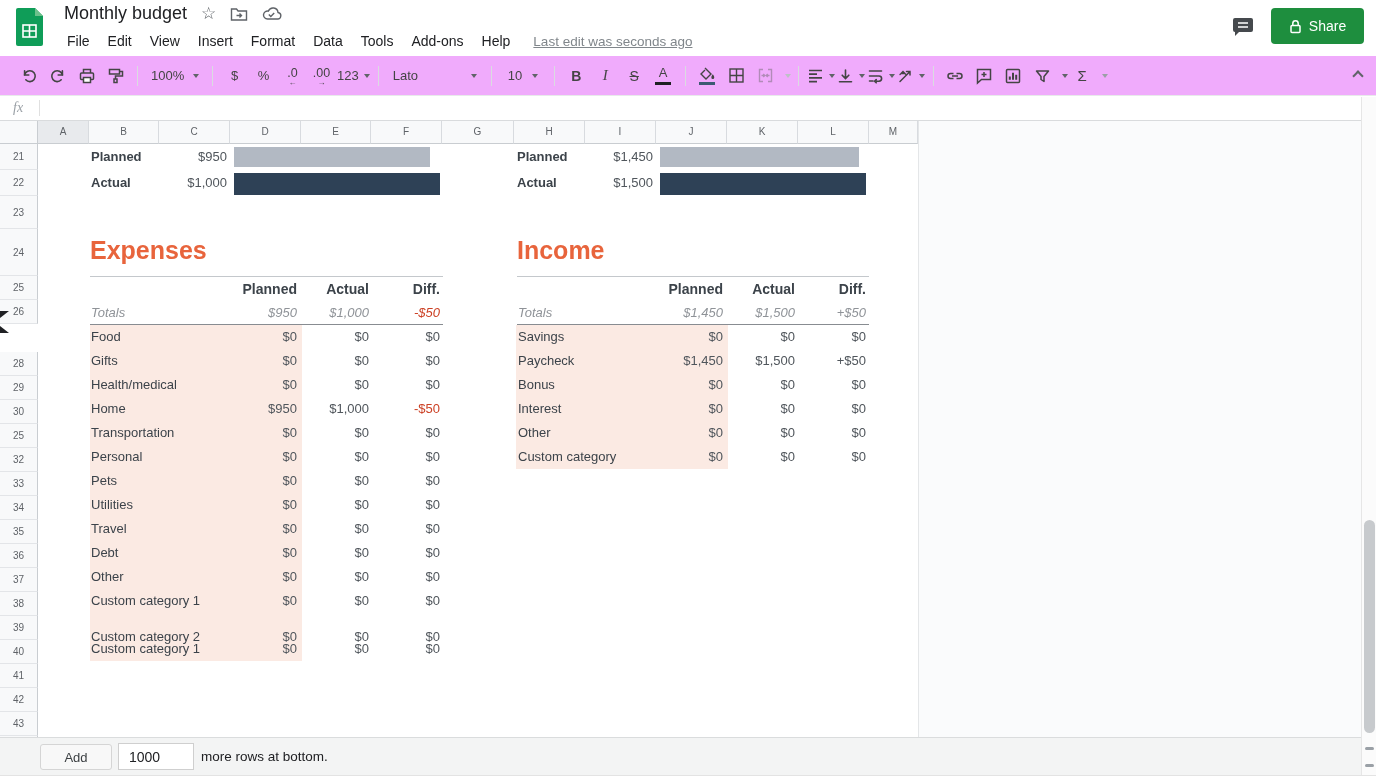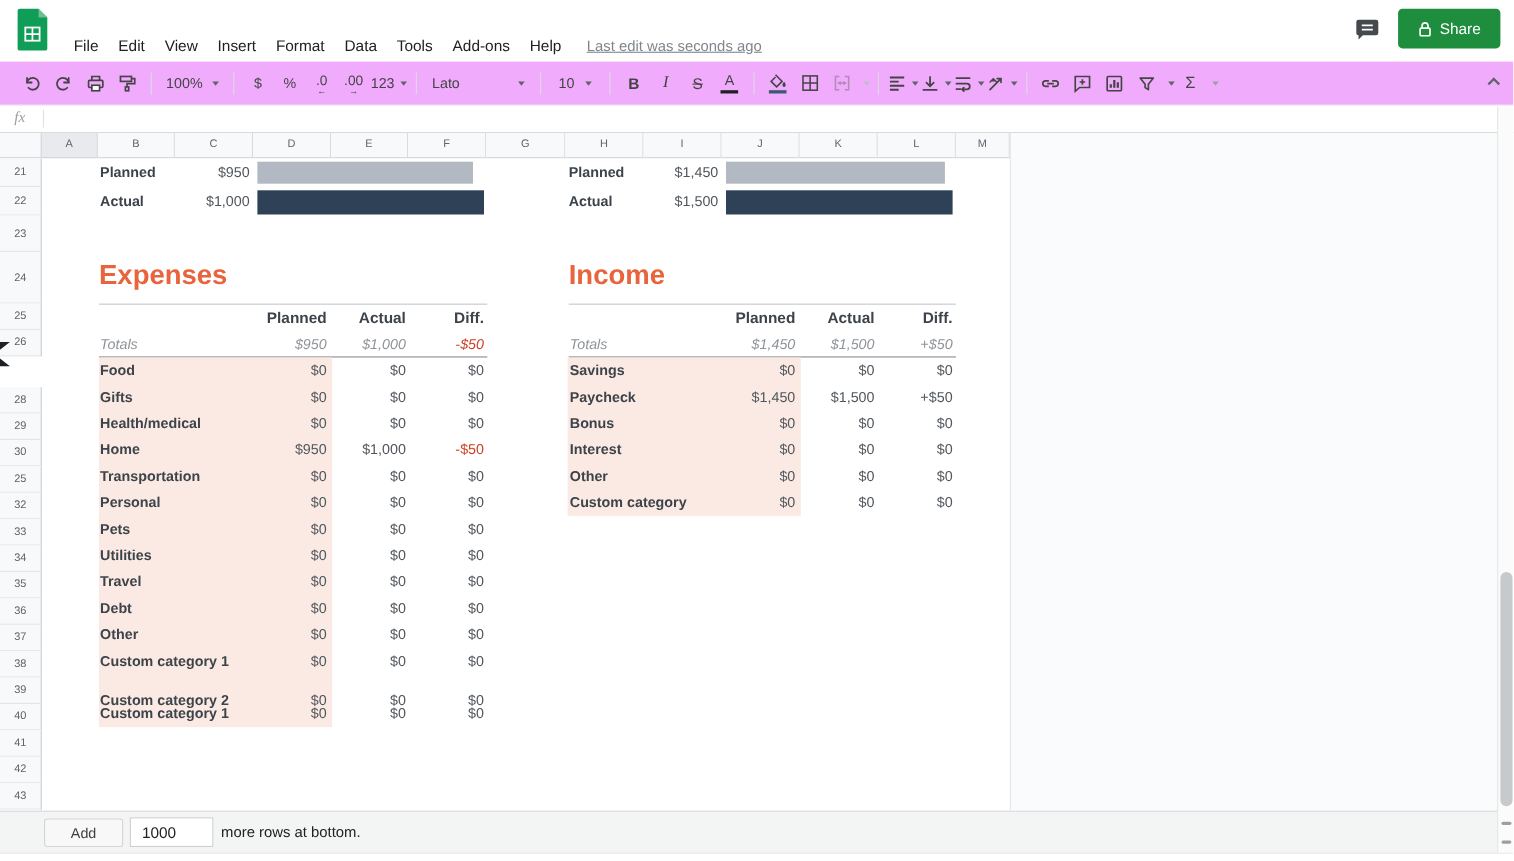--- a/index.html
+++ b/index.html
@@ -66,21 +66,21 @@
   
   .sec-title { position:absolute; font-size:25px; font-weight:700; color:#e8643c; }
 
   
   .hline { position:absolute; height:1px; background:#c4c8cc; }
   .hline2 { position:absolute; height:1px; background:#888c91; }
   .band { position:absolute; background:#fbeae3; }
 
   
   .trow { position:absolute; height:24px; line-height:24px; font-size:13px; }
-  .trow .lbl { position:absolute; left:1px; font-weight:700; color:#3c434a; }
+  .trow .lbl { position:absolute; left:1px; font-weight:400; color:#3c434a; }
   .trow .val { position:absolute; text-align:right; color:#50565c; }
   .v-plan { right:146px; }
   .v-act { right:74px; }
   .v-diff { right:3px; }
   .hdr-row .val, .hdr-row .lbl { font-weight:700; font-size:14px; color:#3c434a; }
   .tot-row .lbl { font-weight:400; font-style:italic; color:#8f9398; }
   .tot-row .val { font-style:italic; color:#8f9398; }
   .neg { color:#cc4125 !important; }
 
   
@@ -110,20 +110,36 @@
     <span id="logo">
       <svg width="29" height="40" viewBox="0 0 29 40">
         <path d="M3,1 h17 l8,8 v28 a2,2 0 0 1 -2,2 h-23 a2,2 0 0 1 -2,-2 v-34 a2,2 0 0 1 2,-2 z" fill="#0f9d58"></path>
         <path d="M20,1 l8,8 h-8 z" fill="#6cc08b"></path>
         <g stroke="#fff" stroke-width="1.6" fill="none">
           <rect x="8" y="18" width="13" height="12"></rect>
           <path d="M8,24 h13 M14.5,18 v12"></path>
         </g>
       </svg>
     </span>
+    <div id="title-row">
+      <span id="doc-title">Monthly budget</span>
+      <span class="title-ic" style="font-size:17px;">☆</span>
+      <span class="title-ic">
+        <svg width="18" height="16" viewBox="0 0 18 16" stroke="#5f6368" stroke-width="1.4" fill="none">
+          <path d="M1.5,3 h5 l1.6,2 h8.4 v9 h-15 z"></path>
+          <path d="M6.5,9.5 h5 m-2,-2 l2,2 -2,2"></path>
+        </svg>
+      </span>
+      <span class="title-ic">
+        <svg width="20" height="15" viewBox="0 0 20 15" stroke="#5f6368" stroke-width="1.4" fill="none">
+          <path d="M5.5,13 a4,4 0 1 1 .9,-7.9 a5,5 0 0 1 9.6,1.4 a3.2,3.2 0 0 1 -1,6.5 z"></path>
+          <path d="M6.8,8.6 l2,2 3.4,-3.6"></path>
+        </svg>
+      </span>
+    </div>
     <div id="menu-row">
       <span id="menu-items" style="display:flex;">
           <span class="menu-item">File</span>
           <span class="menu-item">Edit</span>
           <span class="menu-item">View</span>
           <span class="menu-item">Insert</span>
           <span class="menu-item">Format</span>
           <span class="menu-item">Data</span>
           <span class="menu-item">Tools</span>
           <span class="menu-item">Add-ons</span>

